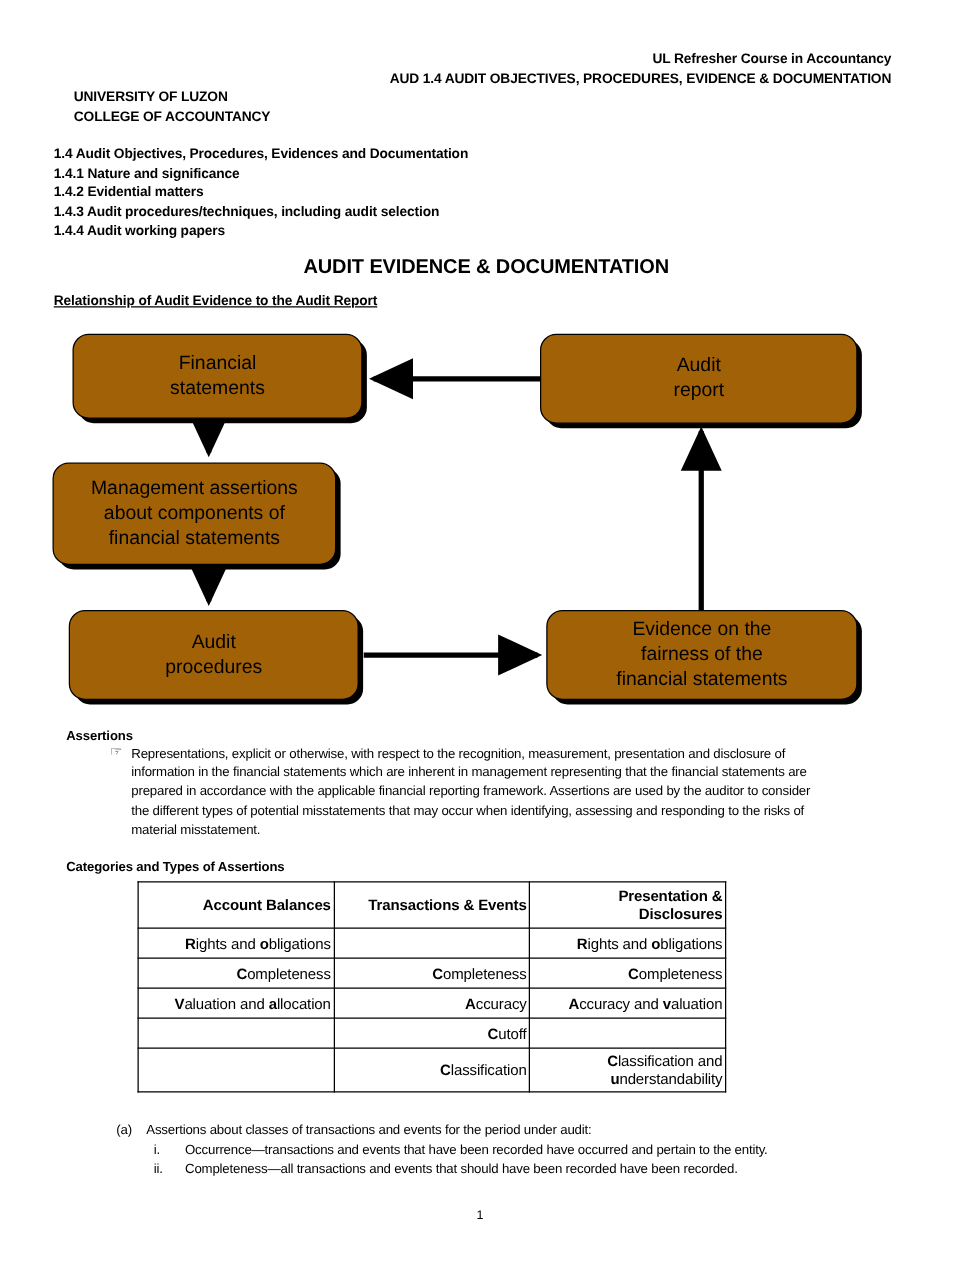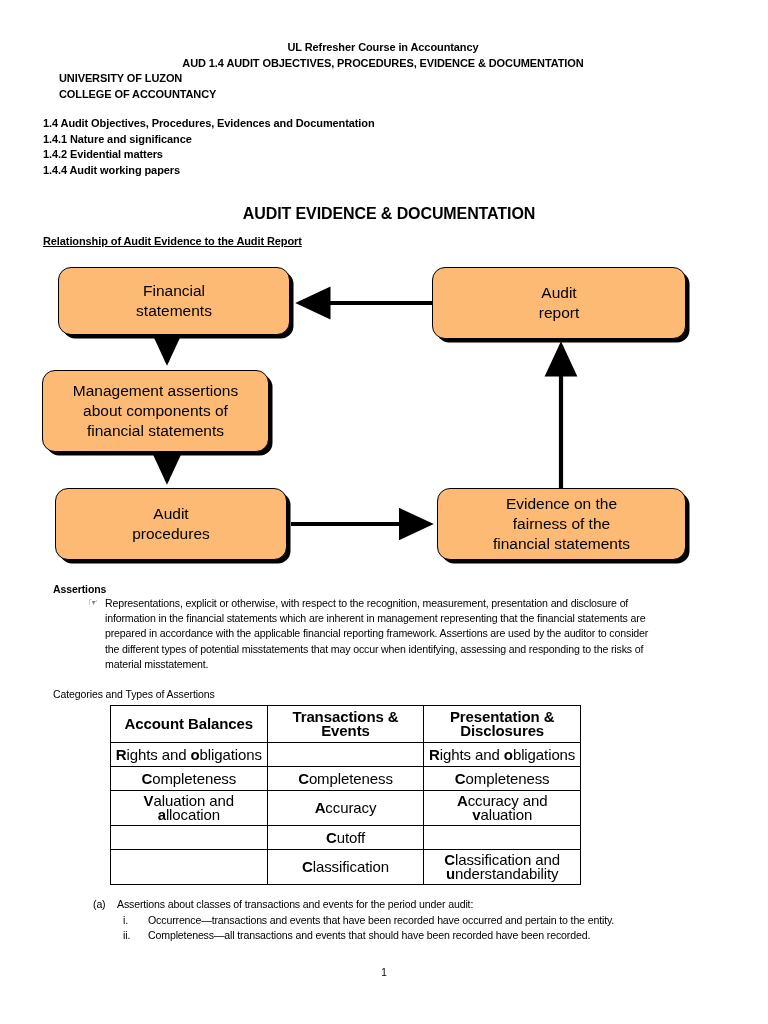--- a/index.html
+++ b/index.html
@@ -26,21 +26,21 @@
   .hdr {
     position: absolute;
     left: 53px;
     top: 40px;
     width: 660px;
     font-size: 11px;
     font-weight: bold;
     line-height: 15.5px;
     letter-spacing: -0.1px;
   }
-  .hdr .line-left { text-align: center; }
+  .hdr .line-left { text-align: right; }
   .hdr .line-center { text-align: left; padding-left: 6px;}
 
   
   .outline {
     position: absolute;
     left: 43px;
     top: 116px;
     width: 660px;
     font-size: 11px;
     font-weight: bold;
@@ -75,21 +75,21 @@
     position: absolute;
     left: 0;
     top: 0;
     width: 768px;
     height: 1024px;
     pointer-events: none;
   }
   .node {
     position: absolute;
     box-sizing: border-box;
-    background: #fdba74;
+    background: #a16207;
     border: 1.4px solid #000000;
     border-radius: 13px;
     box-shadow: 4px 4px 0 -0.5px #000000;
     display: flex;
     align-items: center;
     justify-content: center;
     text-align: center;
     font-size: 15.5px;
     line-height: 20px;
     color: #000000;
@@ -131,36 +131,36 @@
     text-align: left;
     letter-spacing: -0.15px;
   }
 
   
   .tbl-caption {
     position: absolute;
     left: 53px;
     top: 688px;
     font-size: 10.5px;
-    font-weight: normal;
+    font-weight: bold;
     letter-spacing: -0.1px;
   }
   table.assertion-table {
     position: absolute;
     left: 110px;
     top: 705px;
     width: 471px;
     border-collapse: collapse;
     table-layout: fixed;
   }
   table.assertion-table td, table.assertion-table th {
     border: 1.2px solid #000000;
-    text-align: center;
+    text-align: right;
     vertical-align: middle;
-    font-size: 15px;
+    font-size: 12px;
     line-height: 14px;
     padding: 3px 2px;
     letter-spacing: -0.1px;
   }
   table.assertion-table th {
     font-weight: bold;
     height: 30px;
   }
   table.assertion-table td { height: 17px; }
   table.assertion-table td b { font-weight: bold; }
@@ -201,20 +201,21 @@
     <div class="line-left">UL Refresher Course in Accountancy</div>
     <div class="line-left">AUD 1.4 AUDIT OBJECTIVES, PROCEDURES, EVIDENCE &amp; DOCUMENTATION</div>
     <div class="line-center">UNIVERSITY OF LUZON</div>
     <div class="line-center">COLLEGE OF ACCOUNTANCY</div>
   </div>
 
   <div class="outline">
     <div>1.4 Audit Objectives, Procedures, Evidences and Documentation</div>
     <div>1.4.1 Nature and significance</div>
     <div>1.4.2 Evidential matters</div>
+    <div>1.4.3 Audit procedures/techniques, including audit selection</div>
     <div>1.4.4 Audit working papers</div>
   </div>
 
   <div class="sec-title">AUDIT EVIDENCE &amp; DOCUMENTATION</div>
   <div class="sub-title">Relationship of Audit Evidence to the Audit Report</div>
 
   <div class="diagram">
 
     <svg class="arrow-layer" width="768" height="1024">
       <defs>

